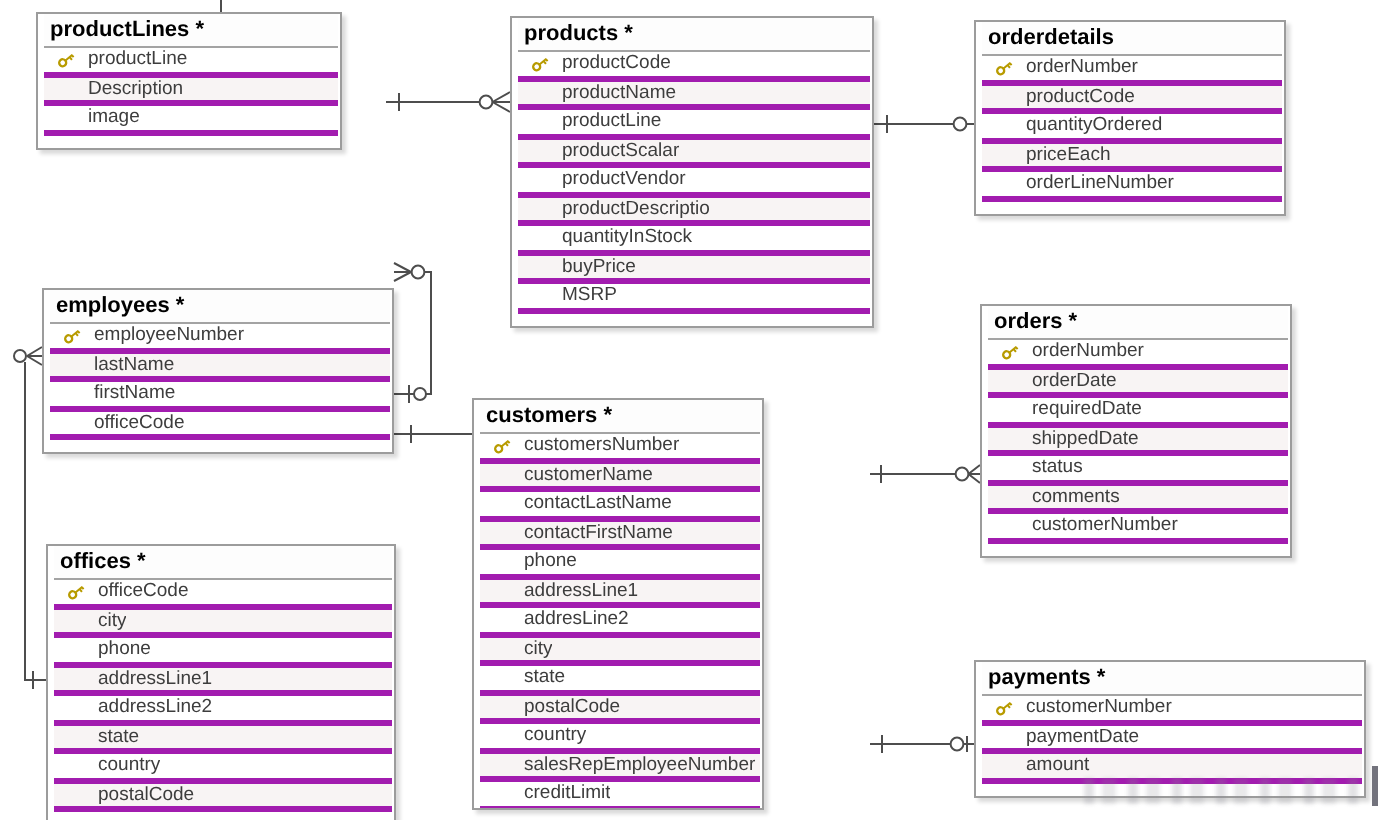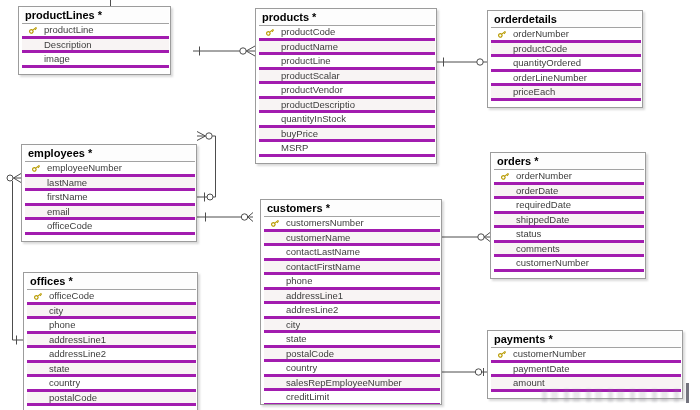--- a/index.html
+++ b/index.html
@@ -183,27 +183,27 @@
         <span class="fname">orderNumber</span>
       </div>
       <div class="tbl-row alt">
         <span class="keycell"></span>
         <span class="fname">productCode</span>
       </div>
       <div class="tbl-row">
         <span class="keycell"></span>
         <span class="fname">quantityOrdered</span>
       </div>
+      <div class="tbl-row alt">
+        <span class="keycell"></span>
+        <span class="fname">priceEach</span>
+      </div>
       <div class="tbl-row">
         <span class="keycell"></span>
         <span class="fname">orderLineNumber</span>
-      </div>
-      <div class="tbl-row alt">
-        <span class="keycell"></span>
-        <span class="fname">priceEach</span>
       </div>
     </div>
 
   <div class="tbl" style="left:21px;  top:144px; width:176px;">
       <div class="tbl-head">employees *</div>
       <div class="tbl-row">
         <span class="keycell">
           <svg width="10" height="10" viewBox="0 0 12 12" style="transform:rotate(-40deg)">
             <circle cx="3.4" cy="6" r="2.1" fill="none" stroke="#b89b00" stroke-width="1.4"></circle>
             <path d="M5.6 6 H11 M8.8 6 V8.2 M10.6 6 V7.6" stroke="#b89b00" stroke-width="1.2" fill="none"></path>
@@ -212,24 +212,20 @@
         <span class="fname">employeeNumber</span>
       </div>
       <div class="tbl-row alt">
         <span class="keycell"></span>
         <span class="fname">lastName</span>
       </div>
       <div class="tbl-row">
         <span class="keycell"></span>
         <span class="fname">firstName</span>
       </div>
-      <div class="tbl-row alt">
-        <span class="keycell"></span>
-        <span class="fname">email</span>
-      </div>
       <div class="tbl-row">
         <span class="keycell"></span>
         <span class="fname">officeCode</span>
       </div>
     </div>
 
   <div class="tbl" style="left:490px; top:152px; width:156px;">
       <div class="tbl-head">orders *</div>
       <div class="tbl-row">
         <span class="keycell">
@@ -259,21 +255,21 @@
       <div class="tbl-row alt">
         <span class="keycell"></span>
         <span class="fname">comments</span>
       </div>
       <div class="tbl-row">
         <span class="keycell"></span>
         <span class="fname">customerNumber</span>
       </div>
     </div>
 
-  <div class="tbl" style="left:260px; top:199px; width:182px; height:206px;">
+  <div class="tbl" style="left:236px; top:199px; width:146px; height:206px;">
       <div class="tbl-head">customers *</div>
       <div class="tbl-row">
         <span class="keycell">
           <svg width="10" height="10" viewBox="0 0 12 12" style="transform:rotate(-40deg)">
             <circle cx="3.4" cy="6" r="2.1" fill="none" stroke="#b89b00" stroke-width="1.4"></circle>
             <path d="M5.6 6 H11 M8.8 6 V8.2 M10.6 6 V7.6" stroke="#b89b00" stroke-width="1.2" fill="none"></path>
           </svg>
         </span>
         <span class="fname">customersNumber</span>
       </div>

